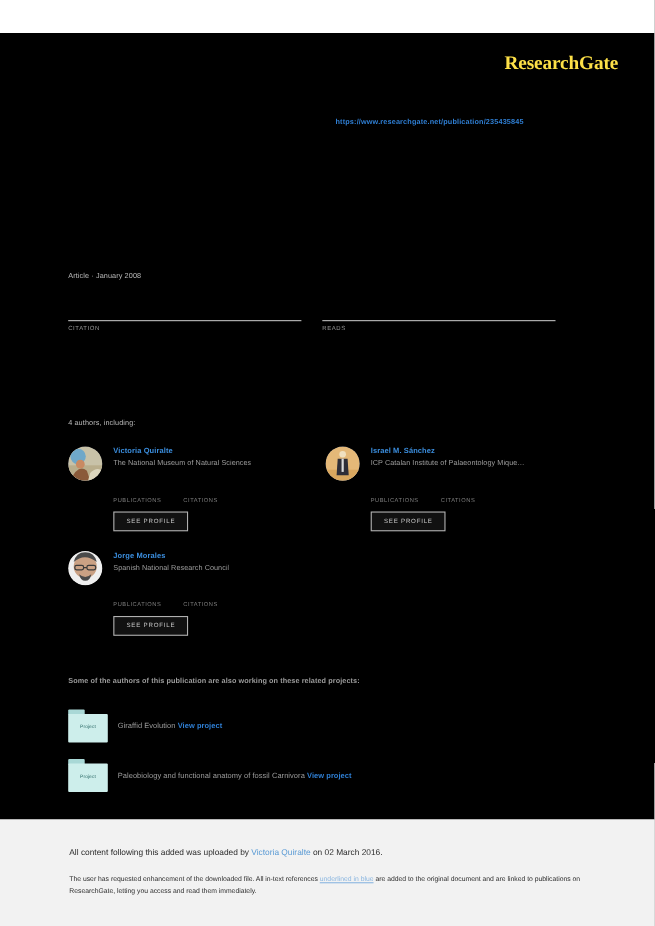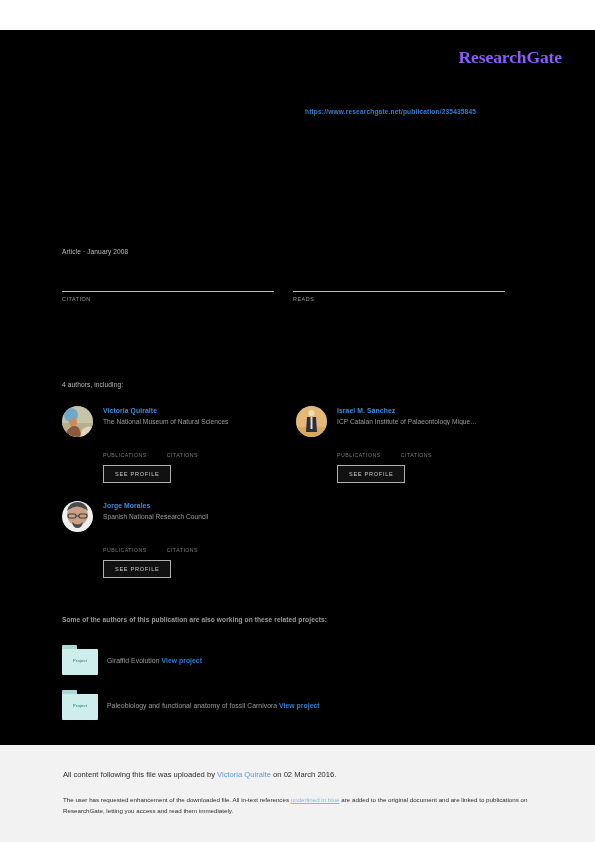--- a/index.html
+++ b/index.html
@@ -33,21 +33,21 @@
   }
 
   .rg-logo {
     position: absolute;
     right: 33px;
     top: 17px;
     font-family: "Liberation Serif", serif;
     font-weight: bold;
     font-size: 17.5px;
     letter-spacing: -0.1px;
-    color: #8b5cf6;
+    color: #fde047;
     white-space: nowrap;
   }
 
   .pub-url {
     position: absolute;
     left: 305px;
     top: 78px;
     font-size: 6.6px;
     font-weight: bold;
     color: #2f7fd4;
@@ -448,20 +448,20 @@
       <div class="project-text">
         <span>Paleobiology and functional anatomy of fossil Carnivora</span>
         <span class="project-link">View project</span>
       </div>
     </div>
 
   </div>
 
   <div class="footer">
     <div class="footer-line1">
-      <span>All content following this file was uploaded by </span><span class="footer-link">Victoria Quiralte</span><span> on 02 March 2016.</span>
+      <span>All content following this added was uploaded by </span><span class="footer-link">Victoria Quiralte</span><span> on 02 March 2016.</span>
     </div>
     <div class="footer-para">
       <span>The user has requested enhancement of the downloaded file. All in-text references </span><span class="underlined-blue">underlined in blue</span><span> are added to the original document and are linked to publications on ResearchGate, letting you access and read them immediately.</span>
     </div>
   </div>
 
 </div>
 
 </body></html>

